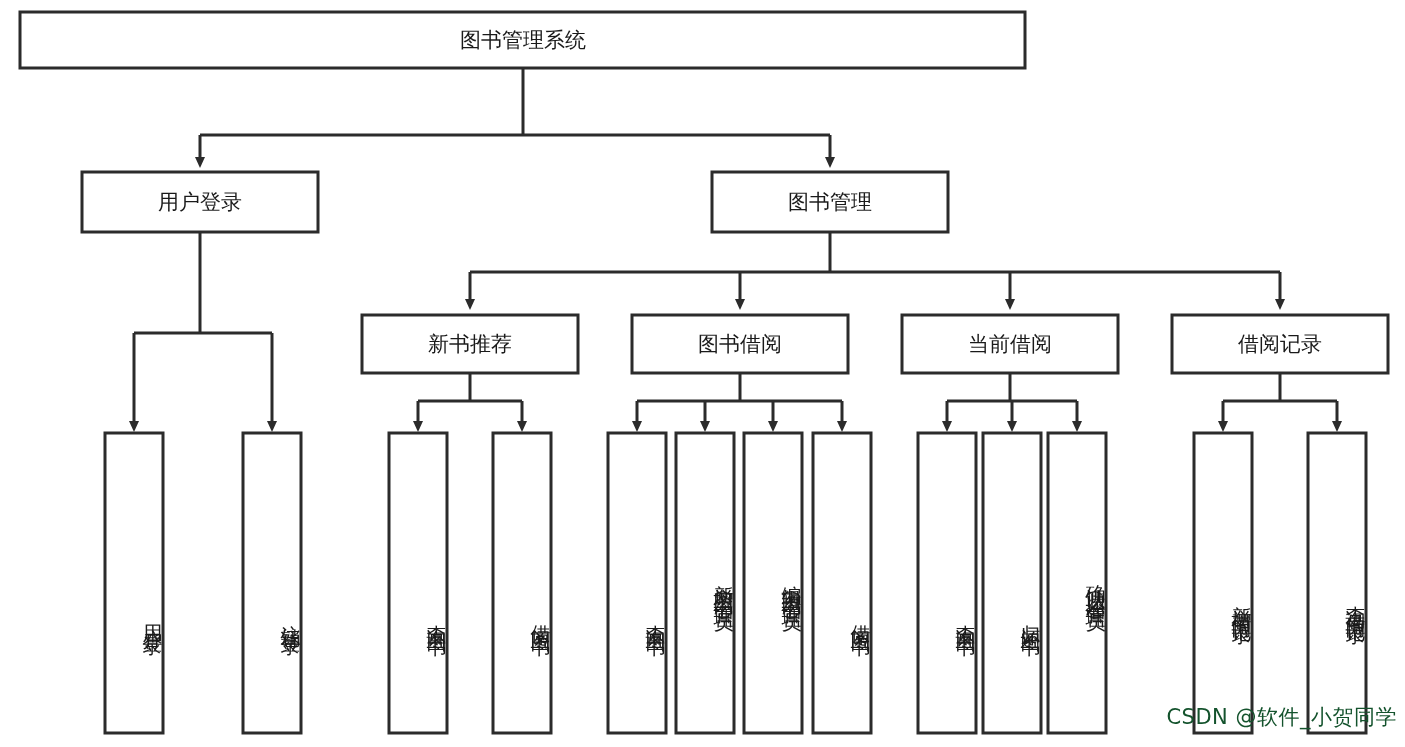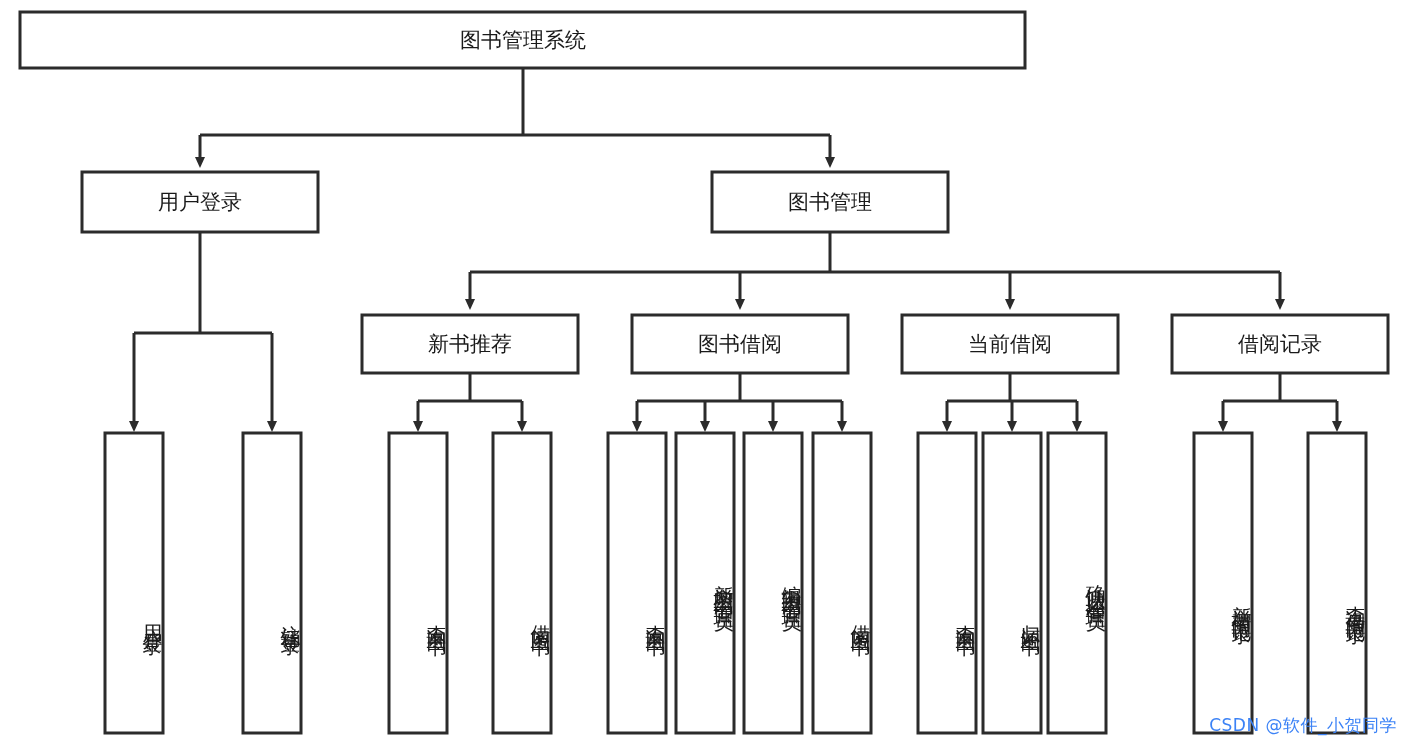--- a/index.html
+++ b/index.html
@@ -58,24 +58,24 @@
     font-size: 20px;
     line-height: 1.02;
     letter-spacing: 4px;
     color: #1a1a1a;
     white-space: nowrap;
     pointer-events: none;
   }
   .watermark {
     position: absolute;
     right: 8px;
-    bottom: 10px;
-    font-family: "DejaVu Sans", "Liberation Sans", sans-serif;
-    font-size: 17px;
-    color: #3b82f6;
+    bottom: 16px;
+    font-family: "DejaVu Sans", "Liberation Sans", sans-serif;
+    font-size: 21px;
+    color: #14532d;
     letter-spacing: 0.5px;
     white-space: nowrap;
   }
 </style>
 </head>
 <body>
 
 <div id="diagram-root">
 
   <svg id="tree-svg" viewBox="0 0 1405 747">

